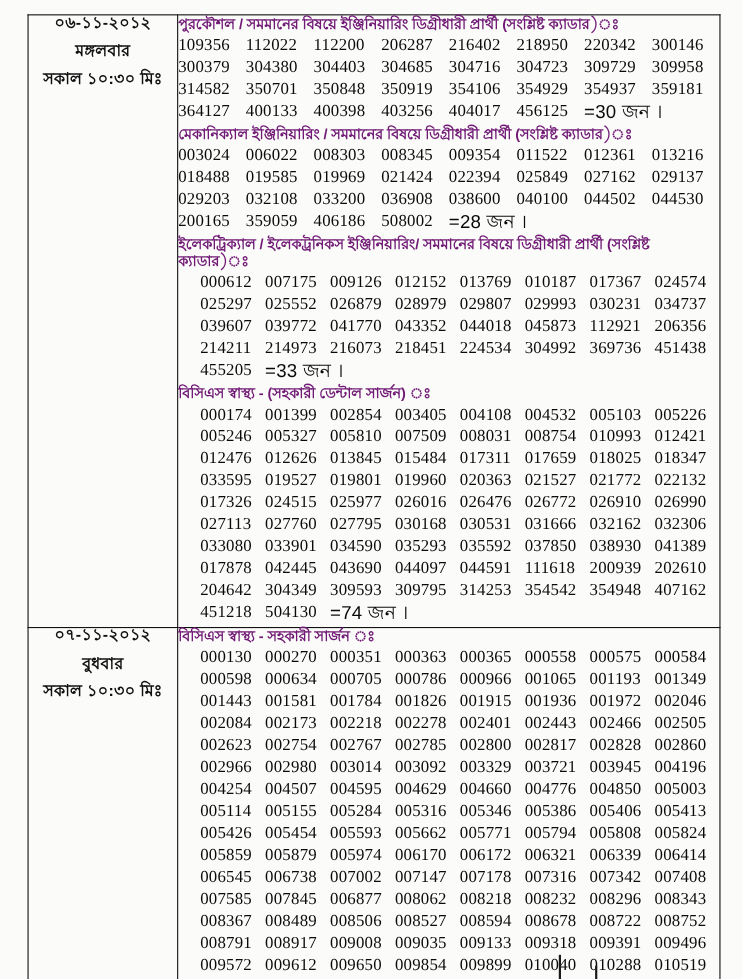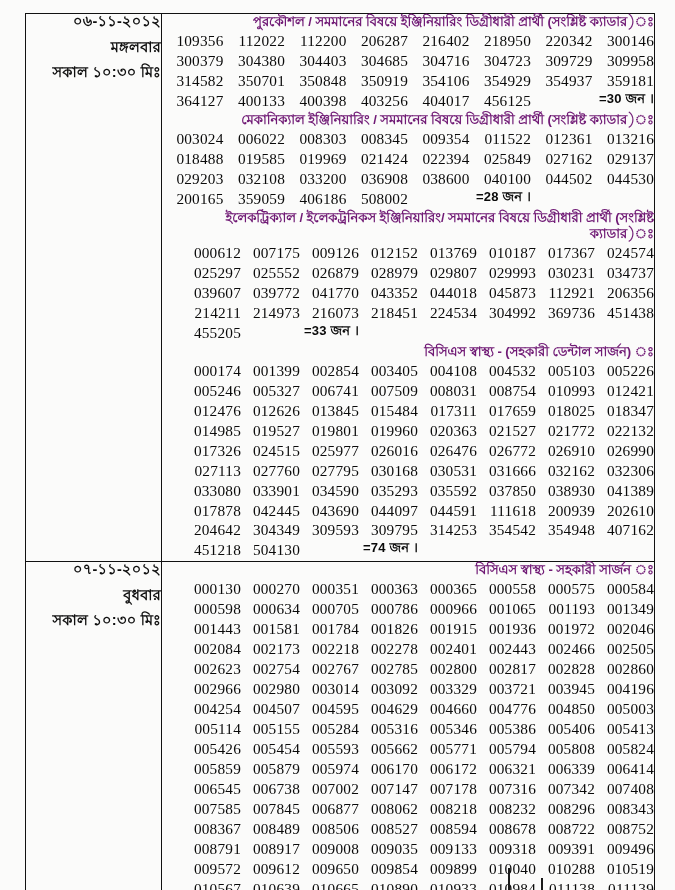--- a/index.html
+++ b/index.html
@@ -31,21 +31,20 @@
     width: 630px;
     border-collapse: collapse;
     table-layout: fixed;
   }
   table.schedule, table.schedule td {
     border: 1.6px solid #111;
   }
   table.schedule td {
     vertical-align: top;
     padding: 0;
-    text-align: right;
   }
 
   td.datecell {
     width: 135px;
     text-align: center;
     padding-top: 9px;
   }
   td.bodycell {
     padding: 2px 4px 6px 5px;
   }
@@ -80,22 +79,22 @@
     font-family: "Liberation Serif", "DejaVu Serif", serif;
     font-size: 15.3px;
     line-height: 1.305;
     letter-spacing: 0.2px;
     color: #0a0a0a;
   }
   .roll-grid.indent { padding-left: 20px; }
   .roll-grid > span { white-space: nowrap; }
   .roll-grid > span.tot {
     font-family: "Liberation Sans", "DejaVu Sans", sans-serif;
-    font-size: 13px;
-    font-weight: 700;
+    font-size: 17px;
+    font-weight: 400;
     grid-column: span 2;
   }
 
   
   .mark {
     position: absolute;
     background: #1a1a1a;
   }
   #mark-v1 { left: 508px; top: 868px; width: 2px; height: 22px; }
   #mark-v2 { left: 541px; top: 878px; width: 2px; height: 12px; }
@@ -234,35 +233,35 @@
               <span>000174</span>
               <span>001399</span>
               <span>002854</span>
               <span>003405</span>
               <span>004108</span>
               <span>004532</span>
               <span>005103</span>
               <span>005226</span>
               <span>005246</span>
               <span>005327</span>
-              <span>006741</span>
+              <span>005810</span>
               <span>007509</span>
               <span>008031</span>
               <span>008754</span>
               <span>010993</span>
               <span>012421</span>
               <span>012476</span>
               <span>012626</span>
               <span>013845</span>
               <span>015484</span>
               <span>017311</span>
               <span>017659</span>
               <span>018025</span>
               <span>018347</span>
-              <span>014985</span>
+              <span>033595</span>
               <span>019527</span>
               <span>019801</span>
               <span>019960</span>
               <span>020363</span>
               <span>021527</span>
               <span>021772</span>
               <span>022132</span>
               <span>017326</span>
               <span>024515</span>
               <span>025977</span>

